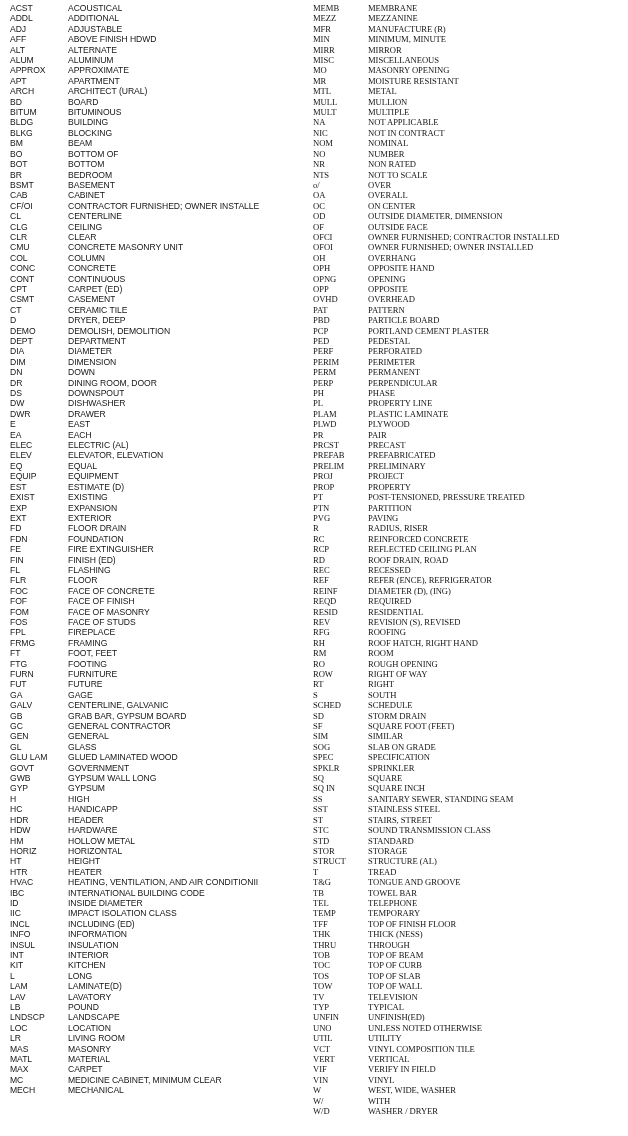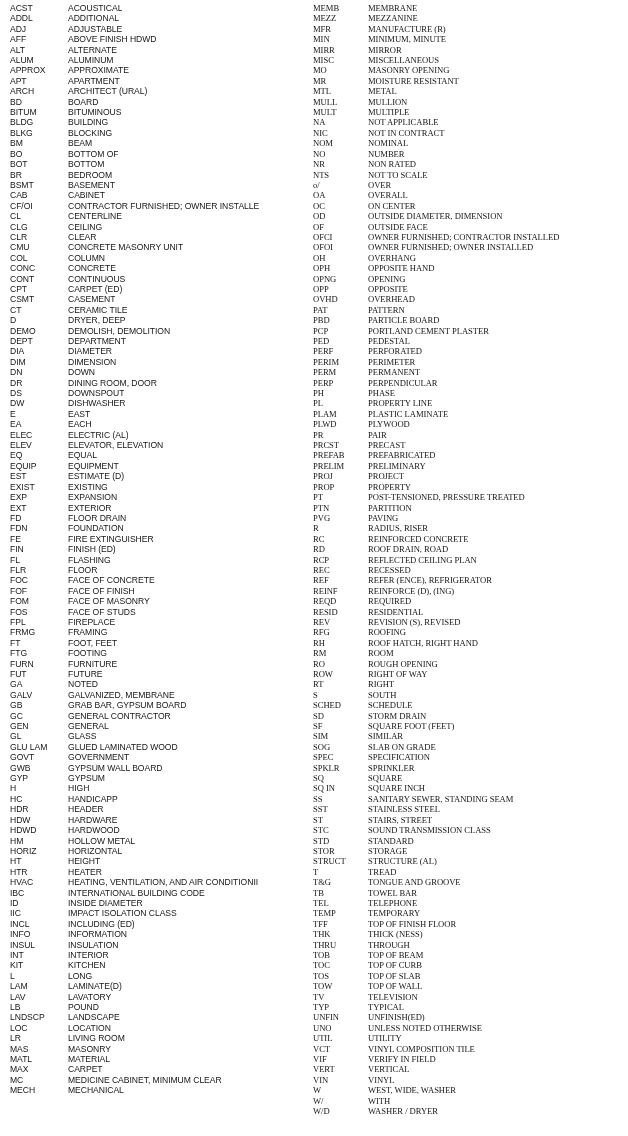--- a/index.html
+++ b/index.html
@@ -93,20 +93,21 @@
       <div class="row"><span class="abbr">CT</span><span class="defn">CERAMIC TILE</span></div>
       <div class="row"><span class="abbr">D</span><span class="defn">DRYER, DEEP</span></div>
       <div class="row"><span class="abbr">DEMO</span><span class="defn">DEMOLISH, DEMOLITION</span></div>
       <div class="row"><span class="abbr">DEPT</span><span class="defn">DEPARTMENT</span></div>
       <div class="row"><span class="abbr">DIA</span><span class="defn">DIAMETER</span></div>
       <div class="row"><span class="abbr">DIM</span><span class="defn">DIMENSION</span></div>
       <div class="row"><span class="abbr">DN</span><span class="defn">DOWN</span></div>
       <div class="row"><span class="abbr">DR</span><span class="defn">DINING ROOM, DOOR</span></div>
       <div class="row"><span class="abbr">DS</span><span class="defn">DOWNSPOUT</span></div>
       <div class="row"><span class="abbr">DW</span><span class="defn">DISHWASHER</span></div>
+      <div class="row"><span class="abbr">DWR</span><span class="defn">DRAWER</span></div>
       <div class="row"><span class="abbr">E</span><span class="defn">EAST</span></div>
       <div class="row"><span class="abbr">EA</span><span class="defn">EACH</span></div>
       <div class="row"><span class="abbr">ELEC</span><span class="defn">ELECTRIC (AL)</span></div>
       <div class="row"><span class="abbr">ELEV</span><span class="defn">ELEVATOR, ELEVATION</span></div>
       <div class="row"><span class="abbr">EQ</span><span class="defn">EQUAL</span></div>
       <div class="row"><span class="abbr">EQUIP</span><span class="defn">EQUIPMENT</span></div>
       <div class="row"><span class="abbr">EST</span><span class="defn">ESTIMATE (D)</span></div>
       <div class="row"><span class="abbr">EXIST</span><span class="defn">EXISTING</span></div>
       <div class="row"><span class="abbr">EXP</span><span class="defn">EXPANSION</span></div>
       <div class="row"><span class="abbr">EXT</span><span class="defn">EXTERIOR</span></div>
@@ -119,35 +120,34 @@
       <div class="row"><span class="abbr">FOC</span><span class="defn">FACE OF CONCRETE</span></div>
       <div class="row"><span class="abbr">FOF</span><span class="defn">FACE OF FINISH</span></div>
       <div class="row"><span class="abbr">FOM</span><span class="defn">FACE OF MASONRY</span></div>
       <div class="row"><span class="abbr">FOS</span><span class="defn">FACE OF STUDS</span></div>
       <div class="row"><span class="abbr">FPL</span><span class="defn">FIREPLACE</span></div>
       <div class="row"><span class="abbr">FRMG</span><span class="defn">FRAMING</span></div>
       <div class="row"><span class="abbr">FT</span><span class="defn">FOOT, FEET</span></div>
       <div class="row"><span class="abbr">FTG</span><span class="defn">FOOTING</span></div>
       <div class="row"><span class="abbr">FURN</span><span class="defn">FURNITURE</span></div>
       <div class="row"><span class="abbr">FUT</span><span class="defn">FUTURE</span></div>
-      <div class="row"><span class="abbr">GA</span><span class="defn">NOTED</span></div>
-      <div class="row"><span class="abbr">GALV</span><span class="defn">GALVANIZED, MEMBRANE</span></div>
+      <div class="row"><span class="abbr">GA</span><span class="defn">GAGE</span></div>
+      <div class="row"><span class="abbr">GALV</span><span class="defn">CENTERLINE, GALVANIC</span></div>
       <div class="row"><span class="abbr">GB</span><span class="defn">GRAB BAR, GYPSUM BOARD</span></div>
       <div class="row"><span class="abbr">GC</span><span class="defn">GENERAL CONTRACTOR</span></div>
       <div class="row"><span class="abbr">GEN</span><span class="defn">GENERAL</span></div>
       <div class="row"><span class="abbr">GL</span><span class="defn">GLASS</span></div>
       <div class="row"><span class="abbr">GLU LAM</span><span class="defn">GLUED LAMINATED WOOD</span></div>
       <div class="row"><span class="abbr">GOVT</span><span class="defn">GOVERNMENT</span></div>
-      <div class="row"><span class="abbr">GWB</span><span class="defn">GYPSUM WALL BOARD</span></div>
+      <div class="row"><span class="abbr">GWB</span><span class="defn">GYPSUM WALL LONG</span></div>
       <div class="row"><span class="abbr">GYP</span><span class="defn">GYPSUM</span></div>
       <div class="row"><span class="abbr">H</span><span class="defn">HIGH</span></div>
       <div class="row"><span class="abbr">HC</span><span class="defn">HANDICAPP</span></div>
       <div class="row"><span class="abbr">HDR</span><span class="defn">HEADER</span></div>
       <div class="row"><span class="abbr">HDW</span><span class="defn">HARDWARE</span></div>
-      <div class="row"><span class="abbr">HDWD</span><span class="defn">HARDWOOD</span></div>
       <div class="row"><span class="abbr">HM</span><span class="defn">HOLLOW METAL</span></div>
       <div class="row"><span class="abbr">HORIZ</span><span class="defn">HORIZONTAL</span></div>
       <div class="row"><span class="abbr">HT</span><span class="defn">HEIGHT</span></div>
       <div class="row"><span class="abbr">HTR</span><span class="defn">HEATER</span></div>
       <div class="row"><span class="abbr">HVAC</span><span class="defn">HEATING, VENTILATION, AND AIR CONDITIONII</span></div>
       <div class="row"><span class="abbr">IBC</span><span class="defn">INTERNATIONAL BUILDING CODE</span></div>
       <div class="row"><span class="abbr">ID</span><span class="defn">INSIDE DIAMETER</span></div>
       <div class="row"><span class="abbr">IIC</span><span class="defn">IMPACT ISOLATION CLASS</span></div>
       <div class="row"><span class="abbr">INCL</span><span class="defn">INCLUDING (ED)</span></div>
       <div class="row"><span class="abbr">INFO</span><span class="defn">INFORMATION</span></div>
@@ -213,25 +213,25 @@
       <div class="row"><span class="abbr">PRCST</span><span class="defn">PRECAST</span></div>
       <div class="row"><span class="abbr">PREFAB</span><span class="defn">PREFABRICATED</span></div>
       <div class="row"><span class="abbr">PRELIM</span><span class="defn">PRELIMINARY</span></div>
       <div class="row"><span class="abbr">PROJ</span><span class="defn">PROJECT</span></div>
       <div class="row"><span class="abbr">PROP</span><span class="defn">PROPERTY</span></div>
       <div class="row"><span class="abbr">PT</span><span class="defn">POST-TENSIONED, PRESSURE TREATED</span></div>
       <div class="row"><span class="abbr">PTN</span><span class="defn">PARTITION</span></div>
       <div class="row"><span class="abbr">PVG</span><span class="defn">PAVING</span></div>
       <div class="row"><span class="abbr">R</span><span class="defn">RADIUS, RISER</span></div>
       <div class="row"><span class="abbr">RC</span><span class="defn">REINFORCED CONCRETE</span></div>
+      <div class="row"><span class="abbr">RCP</span><span class="defn">REFLECTED CEILING PLAN</span></div>
       <div class="row"><span class="abbr">RD</span><span class="defn">ROOF DRAIN, ROAD</span></div>
-      <div class="row"><span class="abbr">RCP</span><span class="defn">REFLECTED CEILING PLAN</span></div>
       <div class="row"><span class="abbr">REC</span><span class="defn">RECESSED</span></div>
       <div class="row"><span class="abbr">REF</span><span class="defn">REFER (ENCE), REFRIGERATOR</span></div>
-      <div class="row"><span class="abbr">REINF</span><span class="defn">REINFORCE (D), (ING)</span></div>
+      <div class="row"><span class="abbr">REINF</span><span class="defn">DIAMETER (D), (ING)</span></div>
       <div class="row"><span class="abbr">REQD</span><span class="defn">REQUIRED</span></div>
       <div class="row"><span class="abbr">RESID</span><span class="defn">RESIDENTIAL</span></div>
       <div class="row"><span class="abbr">REV</span><span class="defn">REVISION (S), REVISED</span></div>
       <div class="row"><span class="abbr">RFG</span><span class="defn">ROOFING</span></div>
       <div class="row"><span class="abbr">RH</span><span class="defn">ROOF HATCH, RIGHT HAND</span></div>
       <div class="row"><span class="abbr">RM</span><span class="defn">ROOM</span></div>
       <div class="row"><span class="abbr">RO</span><span class="defn">ROUGH OPENING</span></div>
       <div class="row"><span class="abbr">ROW</span><span class="defn">RIGHT OF WAY</span></div>
       <div class="row"><span class="abbr">RT</span><span class="defn">RIGHT</span></div>
       <div class="row"><span class="abbr">S</span><span class="defn">SOUTH</span></div>
@@ -262,20 +262,20 @@
       <div class="row"><span class="abbr">TOB</span><span class="defn">TOP OF BEAM</span></div>
       <div class="row"><span class="abbr">TOC</span><span class="defn">TOP OF CURB</span></div>
       <div class="row"><span class="abbr">TOS</span><span class="defn">TOP OF SLAB</span></div>
       <div class="row"><span class="abbr">TOW</span><span class="defn">TOP OF WALL</span></div>
       <div class="row"><span class="abbr">TV</span><span class="defn">TELEVISION</span></div>
       <div class="row"><span class="abbr">TYP</span><span class="defn">TYPICAL</span></div>
       <div class="row"><span class="abbr">UNFIN</span><span class="defn">UNFINISH(ED)</span></div>
       <div class="row"><span class="abbr">UNO</span><span class="defn">UNLESS NOTED OTHERWISE</span></div>
       <div class="row"><span class="abbr">UTIL</span><span class="defn">UTILITY</span></div>
       <div class="row"><span class="abbr">VCT</span><span class="defn">VINYL COMPOSITION TILE</span></div>
+      <div class="row"><span class="abbr">VERT</span><span class="defn">VERTICAL</span></div>
       <div class="row"><span class="abbr">VIF</span><span class="defn">VERIFY IN FIELD</span></div>
-      <div class="row"><span class="abbr">VERT</span><span class="defn">VERTICAL</span></div>
       <div class="row"><span class="abbr">VIN</span><span class="defn">VINYL</span></div>
       <div class="row"><span class="abbr">W</span><span class="defn">WEST, WIDE, WASHER</span></div>
       <div class="row"><span class="abbr">W/</span><span class="defn">WITH</span></div>
       <div class="row"><span class="abbr">W/D</span><span class="defn">WASHER / DRYER</span></div>
     </div>
 </div>
 
 </body></html>

